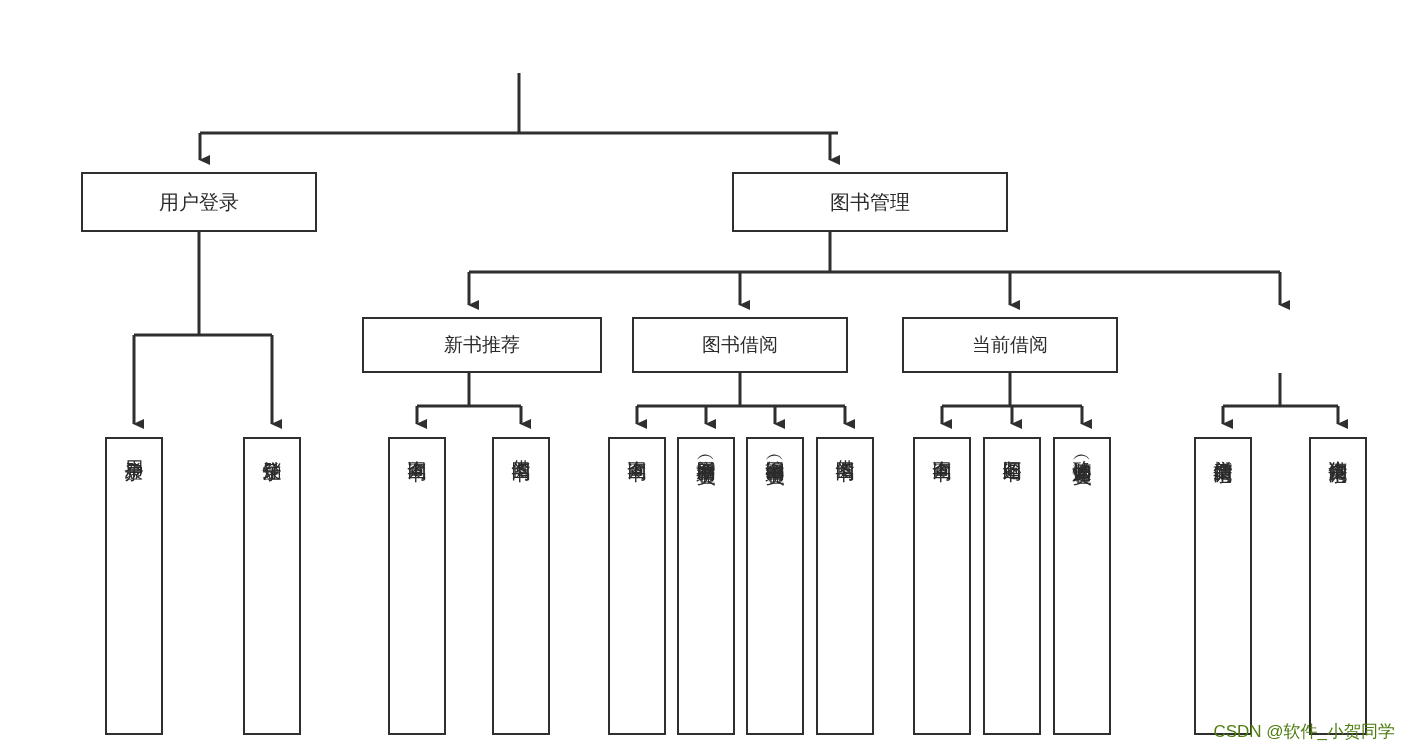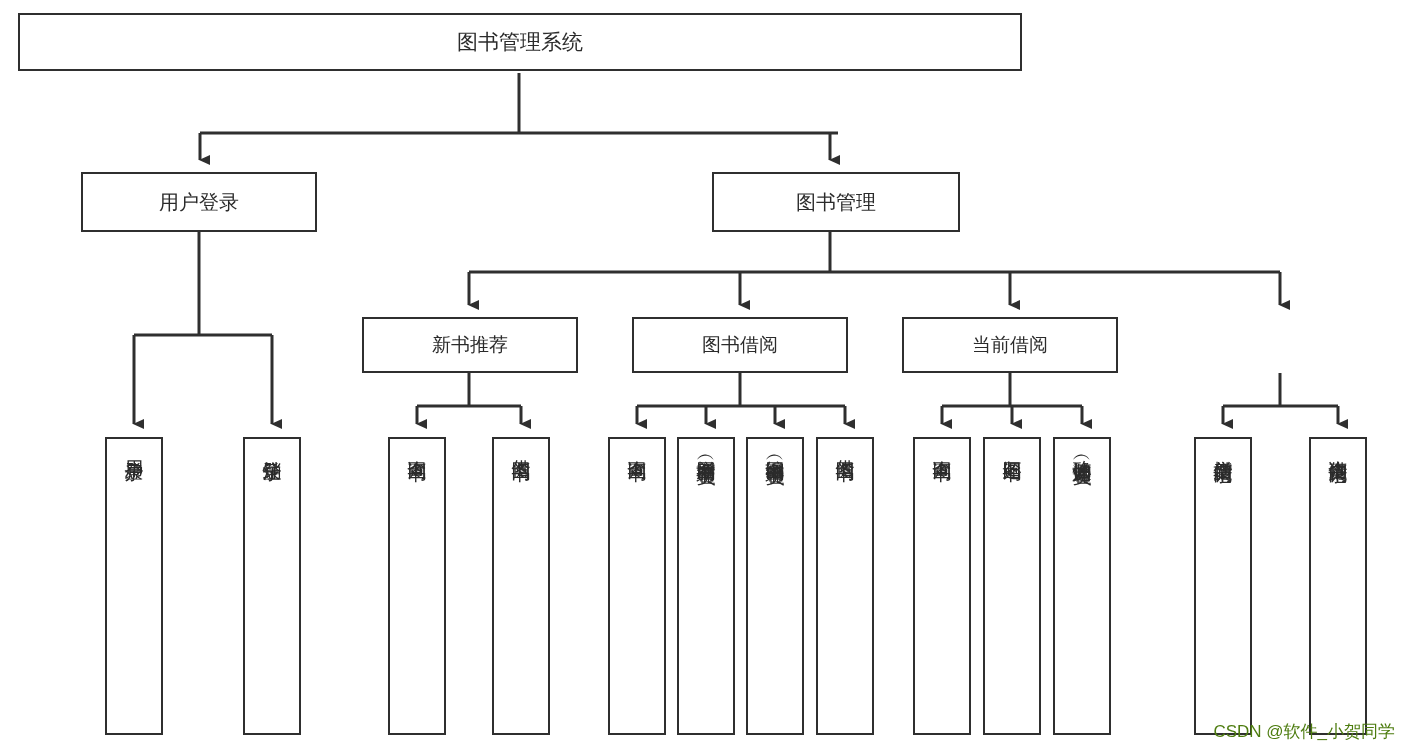--- a/index.html
+++ b/index.html
@@ -113,32 +113,29 @@
     <path d="M942,406 L942,424" stroke="#2f2f2f" stroke-width="3" fill="none" marker-end="url(#arw)"></path>
     <path d="M1012,406 L1012,424" stroke="#2f2f2f" stroke-width="3" fill="none" marker-end="url(#arw)"></path>
     <path d="M1082,406 L1082,424" stroke="#2f2f2f" stroke-width="3" fill="none" marker-end="url(#arw)"></path>
 
     <path d="M1280,373 L1280,406" stroke="#2f2f2f" stroke-width="3" fill="none"></path>
     <path d="M1223,406 L1338,406" stroke="#2f2f2f" stroke-width="3" fill="none"></path>
     <path d="M1223,406 L1223,424" stroke="#2f2f2f" stroke-width="3" fill="none" marker-end="url(#arw)"></path>
     <path d="M1338,406 L1338,424" stroke="#2f2f2f" stroke-width="3" fill="none" marker-end="url(#arw)"></path>
   </svg>
 
-  <div class="node root" style="left:18px; top:13px; width:1004px; height:58px;">
-    <span>图书管理系统</span>
-  </div>
 
   <div class="node level1" style="left:81px; top:172px; width:236px; height:60px;">
     <span>用户登录</span>
   </div>
-  <div class="node level1" style="left:712px; top:172px; width:248px; height:60px;">
+  <div class="node level1" style="left:732px; top:172px; width:276px; height:60px;">
     <span>图书管理</span>
   </div>
 
-  <div class="node level2" style="left:362px; top:317px; width:216px; height:56px;">
+  <div class="node level2" style="left:362px; top:317px; width:240px; height:56px;">
     <span>新书推荐</span>
   </div>
   <div class="node level2" style="left:632px; top:317px; width:216px; height:56px;">
     <span>图书借阅</span>
   </div>
   <div class="node level2" style="left:902px; top:317px; width:216px; height:56px;text-align:center;">
     <span>当前借阅</span>
   </div>
 
   <div class="node leaf" style="left:105px; top:437px; width:58px; height:298px;">

